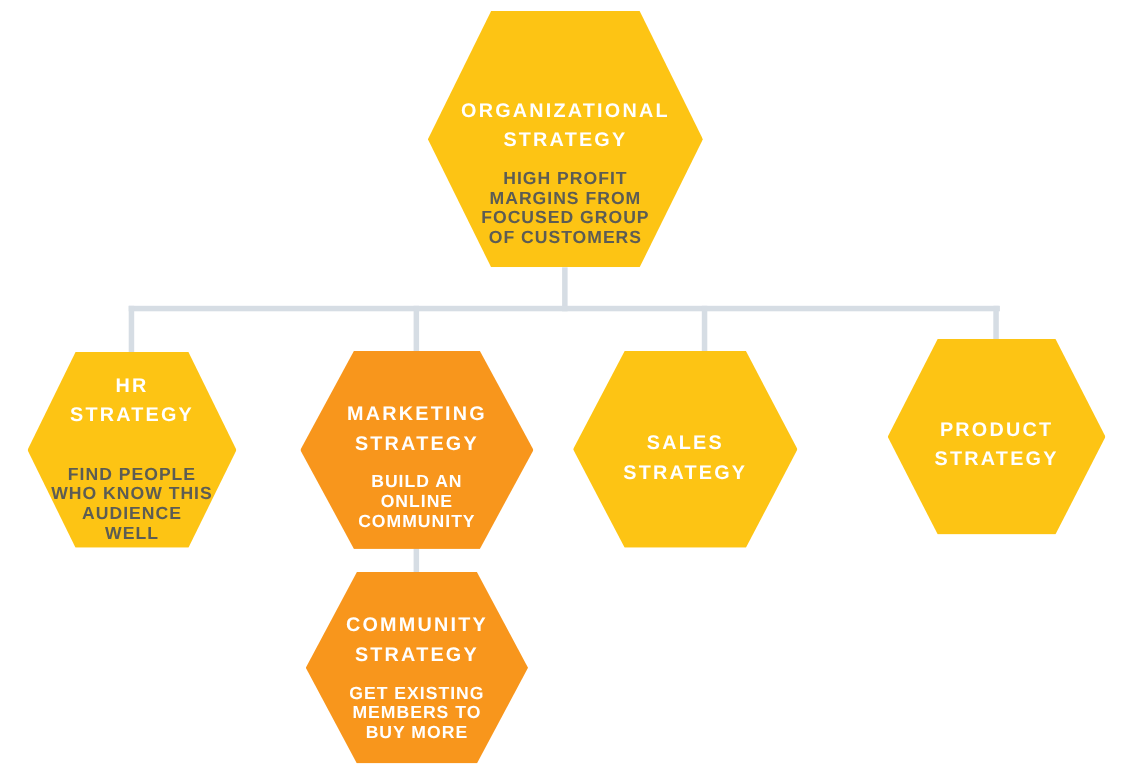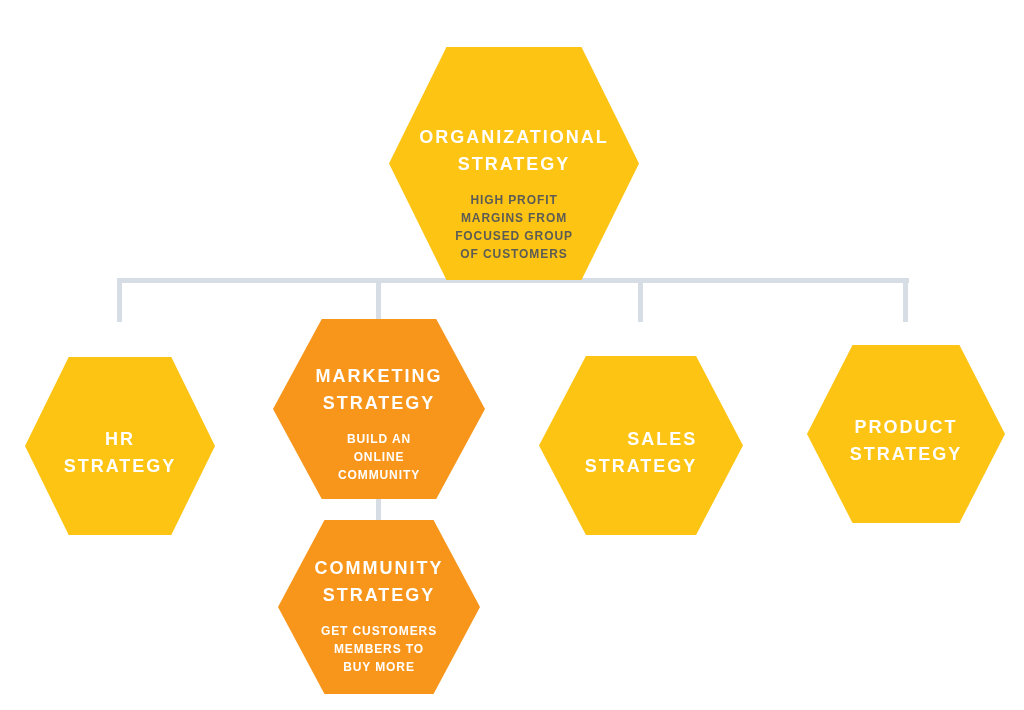--- a/index.html
+++ b/index.html
@@ -30,45 +30,45 @@
   
   .hex{
     position:absolute;
     clip-path:polygon(23% 0%,77% 0%,100% 50%,77% 100%,23% 100%,0% 50%);
     display:flex;
     flex-direction:column;
     align-items:center;
     justify-content:center;
     text-align:center;
   }
-  .hex.yellow{background:var(--node-yellow,#FDC414);margin-top:37px;}
+  .hex.yellow{background:var(--node-yellow,#FDC414);}
   .hex.orange{background:var(--node-orange,#F8961C);}
   .hex-title{
     color:var(--title-text,#FFFFFF);
     font-size:18px;
     font-weight:bold;
     letter-spacing:2px;
     line-height:27px;
     white-space:pre-line;
   }
   .hex-subtitle{
     margin-top:13px;
-    font-size:12px;
+    font-size:16px;
     font-weight:bold;
     letter-spacing:0.9px;
     line-height:18px;
     white-space:pre-line;
   }
   .hex.yellow .hex-subtitle{color:var(--subtitle-text-on-yellow,#5C5C54);}
   .hex.orange .hex-subtitle{color:var(--subtitle-text-on-orange,#FFFFFF);}
   
   .n-org      {left:389px; top:10px;  width:250px; height:233px; padding-top:60px;}
   .n-hr       {left:25px;  top:320px; width:190px; height:178px; padding-top:14px;gap:19px;}
   .n-marketing{left:273px; top:319px; width:212px; height:180px; padding-top:28px;}
-  .n-sales    {left:539px; top:319px; width:204px; height:179px; padding-top:14px;text-align:right;}
+  .n-sales    {left:521px; top:319px; width:204px; height:179px; padding-top:14px;}
   .n-product  {left:807px; top:308px; width:198px; height:178px; padding-top:14px;}
   .n-community{left:278px; top:520px; width:202px; height:174px; padding-top:16px;}
   
   .c-root-stem   {left:511px; top:243px; height:40px;}
   .c-bar         {left:117px; top:278px; width:792px;}
   .c-drop-hr     {left:117px; top:278px; height:44px;}
   .c-drop-mkt    {left:376px; top:278px; height:44px;}
   .c-drop-sales  {left:638px; top:278px; height:44px;}
   .c-drop-product{left:903px; top:278px; height:44px;}
   .c-mkt-comm    {left:376px; top:496px; height:26px;}
@@ -91,20 +91,24 @@
 STRATEGY</div>
     <div class="hex-subtitle">HIGH PROFIT
 MARGINS FROM
 FOCUSED GROUP
 OF CUSTOMERS</div>
   </div>
 
   <div class="hex yellow n-hr">
     <div class="hex-title">HR
 STRATEGY</div>
+    <div class="hex-subtitle">FIND PEOPLE
+WHO KNOW THIS
+AUDIENCE
+WELL</div>
   </div>
 
   <div class="hex orange n-marketing">
     <div class="hex-title">MARKETING
 STRATEGY</div>
     <div class="hex-subtitle">BUILD AN
 ONLINE
 COMMUNITY</div>
   </div>
 
@@ -114,18 +118,18 @@
   </div>
 
   <div class="hex yellow n-product">
     <div class="hex-title">PRODUCT
 STRATEGY</div>
   </div>
 
   <div class="hex orange n-community">
     <div class="hex-title">COMMUNITY
 STRATEGY</div>
-    <div class="hex-subtitle">GET CUSTOMERS
+    <div class="hex-subtitle">GET EXISTING
 MEMBERS TO
 BUY MORE</div>
   </div>
 
 </div>
 
 </body></html>

